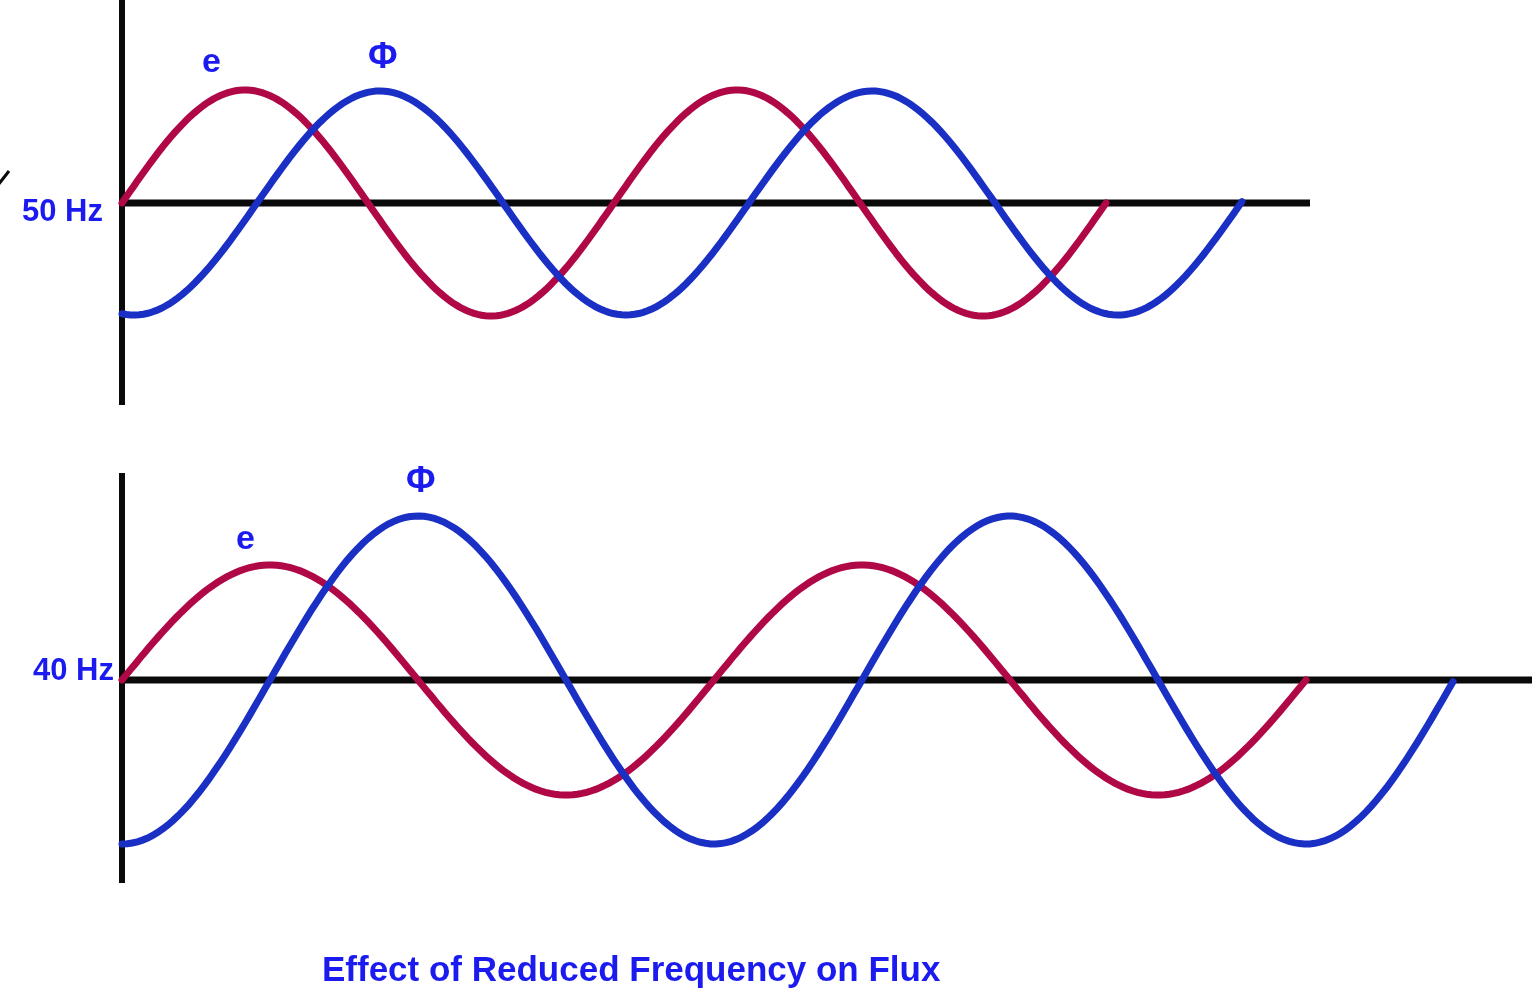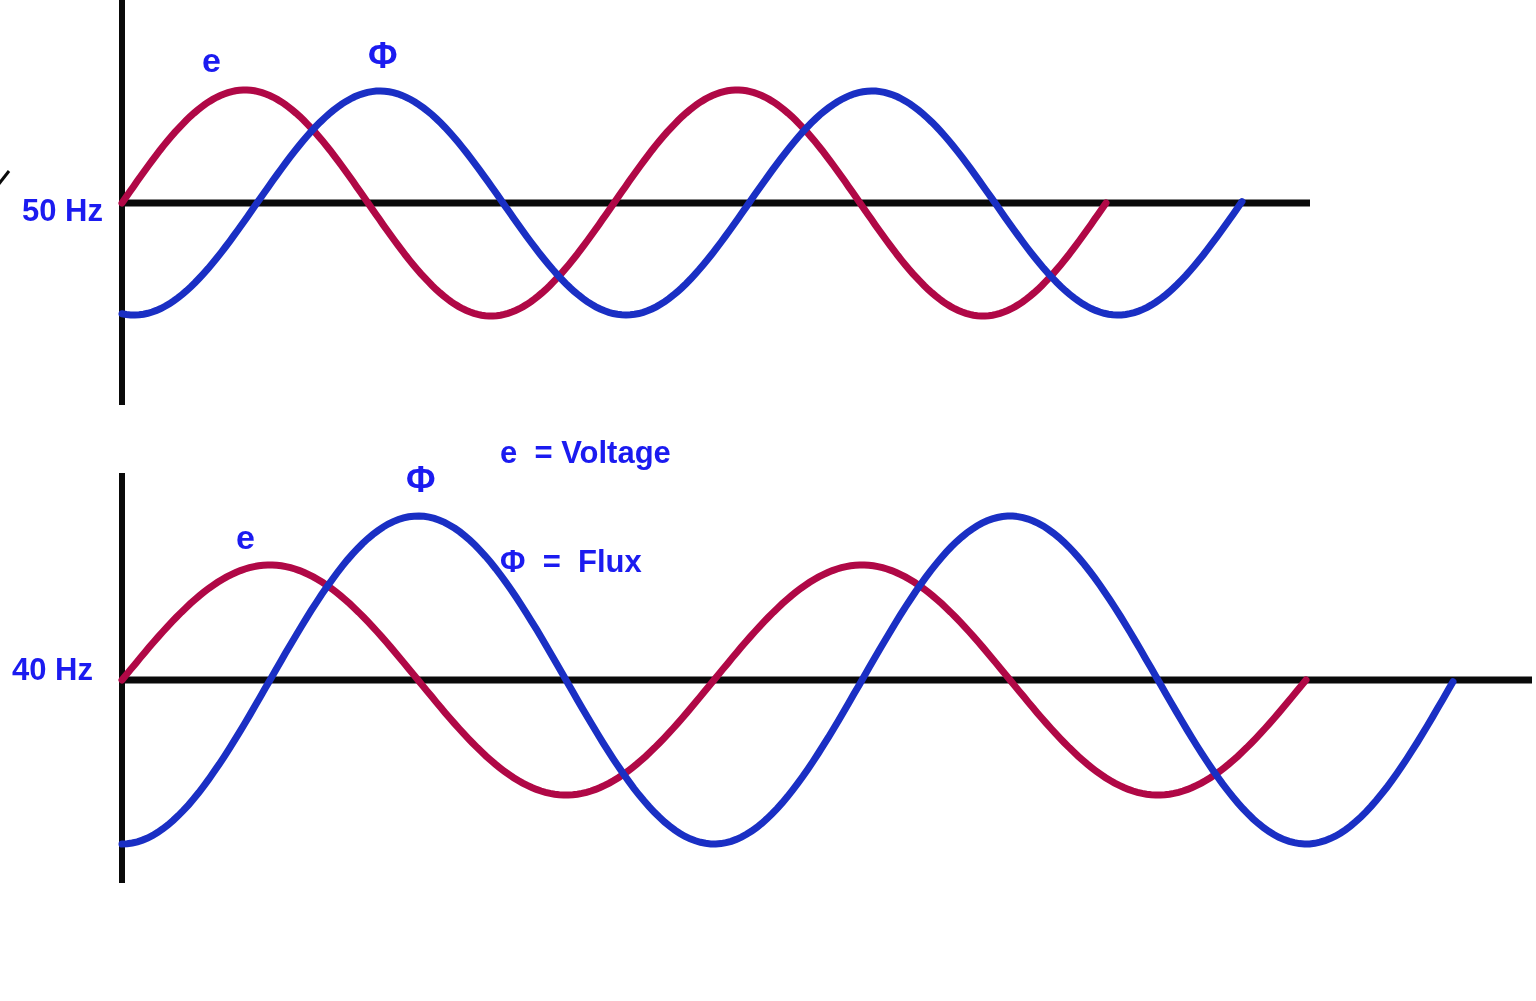--- a/index.html
+++ b/index.html
@@ -18,21 +18,21 @@
     white-space:pre;
     line-height:1.08;
   }
   .lbl-e-top   {left:202px;top:42px; font-size:34px;}
   .lbl-phi-top {left:368px;top:37px; font-size:36px;}
   .lbl-50hz    {left:22px; top:194px;font-size:31px;}
   .legend-box  {left:500px;top:369px;font-size:31px;}
   .legend-box .legend-line{height:42px;}
   .lbl-phi-bot {left:406px;top:461px;font-size:36px;}
   .lbl-e-bot   {left:236px;top:519px;font-size:34px;}
-  .lbl-40hz    {left:12px; top:653px;font-size:31px;}
+  .lbl-40hz    {left:33px; top:653px;font-size:31px;}
   .chart-title {left:322px;top:950px;font-size:35px;}
 </style>
 </head>
 <body>
 
 <div id="stage">
 
   <svg id="wave-svg" viewBox="0 0 1536 1001" xmlns="http://www.w3.org/2000/svg">
       <line x1="122" y1="0" x2="122" y2="405" stroke="#0A0A0A" stroke-width="6"></line>
       <line x1="119" y1="203" x2="1310" y2="203" stroke="#0A0A0A" stroke-width="7"></line>
@@ -42,23 +42,20 @@
       <line x1="119" y1="680" x2="1532" y2="680" stroke="#0A0A0A" stroke-width="7"></line>
       <path d="M122.0,680.0L126.6,674.4L131.1,668.9L135.7,663.4L140.2,657.9L144.8,652.5L149.3,647.1L153.9,641.8L158.4,636.6L163.0,631.5L167.5,626.6L172.1,621.7L176.6,617.0L181.2,612.4L185.8,608.0L190.3,603.7L194.9,599.7L199.4,595.8L204.0,592.1L208.5,588.6L213.1,585.4L217.6,582.3L222.2,579.5L226.7,576.9L231.3,574.6L235.8,572.5L240.4,570.6L245.0,569.0L249.5,567.7L254.1,566.6L258.6,565.8L263.2,565.3L267.7,565.0L272.3,565.0L276.8,565.3L281.4,565.8L285.9,566.6L290.5,567.7L295.0,569.0L299.6,570.6L304.2,572.5L308.7,574.6L313.3,576.9L317.8,579.5L322.4,582.3L326.9,585.4L331.5,588.6L336.0,592.1L340.6,595.8L345.1,599.7L349.7,603.7L354.2,608.0L358.8,612.4L363.4,617.0L367.9,621.7L372.5,626.6L377.0,631.5L381.6,636.6L386.1,641.8L390.7,647.1L395.2,652.5L399.8,657.9L404.3,663.4L408.9,668.9L413.4,674.4L418.0,680.0L422.6,685.6L427.1,691.1L431.7,696.6L436.2,702.1L440.8,707.5L445.3,712.9L449.9,718.2L454.4,723.4L459.0,728.5L463.5,733.4L468.1,738.3L472.6,743.0L477.2,747.6L481.8,752.0L486.3,756.3L490.9,760.3L495.4,764.2L500.0,767.9L504.5,771.4L509.1,774.6L513.6,777.7L518.2,780.5L522.7,783.1L527.3,785.4L531.8,787.5L536.4,789.4L541.0,791.0L545.5,792.3L550.1,793.4L554.6,794.2L559.2,794.7L563.7,795.0L568.3,795.0L572.8,794.7L577.4,794.2L581.9,793.4L586.5,792.3L591.0,791.0L595.6,789.4L600.2,787.5L604.7,785.4L609.3,783.1L613.8,780.5L618.4,777.7L622.9,774.6L627.5,771.4L632.0,767.9L636.6,764.2L641.1,760.3L645.7,756.3L650.2,752.0L654.8,747.6L659.4,743.0L663.9,738.3L668.5,733.4L673.0,728.5L677.6,723.4L682.1,718.2L686.7,712.9L691.2,707.5L695.8,702.1L700.3,696.6L704.9,691.1L709.4,685.6L714.0,680.0L718.6,674.4L723.1,668.9L727.7,663.4L732.2,657.9L736.8,652.5L741.3,647.1L745.9,641.8L750.4,636.6L755.0,631.5L759.5,626.6L764.1,621.7L768.6,617.0L773.2,612.4L777.8,608.0L782.3,603.7L786.9,599.7L791.4,595.8L796.0,592.1L800.5,588.6L805.1,585.4L809.6,582.3L814.2,579.5L818.7,576.9L823.3,574.6L827.8,572.5L832.4,570.6L837.0,569.0L841.5,567.7L846.1,566.6L850.6,565.8L855.2,565.3L859.7,565.0L864.3,565.0L868.8,565.3L873.4,565.8L877.9,566.6L882.5,567.7L887.0,569.0L891.6,570.6L896.2,572.5L900.7,574.6L905.3,576.9L909.8,579.5L914.4,582.3L918.9,585.4L923.5,588.6L928.0,592.1L932.6,595.8L937.1,599.7L941.7,603.7L946.2,608.0L950.8,612.4L955.4,617.0L959.9,621.7L964.5,626.6L969.0,631.5L973.6,636.6L978.1,641.8L982.7,647.1L987.2,652.5L991.8,657.9L996.3,663.4L1000.9,668.9L1005.4,674.4L1010.0,680.0L1014.6,685.6L1019.1,691.1L1023.7,696.6L1028.2,702.1L1032.8,707.5L1037.3,712.9L1041.9,718.2L1046.4,723.4L1051.0,728.5L1055.5,733.4L1060.1,738.3L1064.6,743.0L1069.2,747.6L1073.8,752.0L1078.3,756.3L1082.9,760.3L1087.4,764.2L1092.0,767.9L1096.5,771.4L1101.1,774.6L1105.6,777.7L1110.2,780.5L1114.7,783.1L1119.3,785.4L1123.8,787.5L1128.4,789.4L1133.0,791.0L1137.5,792.3L1142.1,793.4L1146.6,794.2L1151.2,794.7L1155.7,795.0L1160.3,795.0L1164.8,794.7L1169.4,794.2L1173.9,793.4L1178.5,792.3L1183.0,791.0L1187.6,789.4L1192.2,787.5L1196.7,785.4L1201.3,783.1L1205.8,780.5L1210.4,777.7L1214.9,774.6L1219.5,771.4L1224.0,767.9L1228.6,764.2L1233.1,760.3L1237.7,756.3L1242.2,752.0L1246.8,747.6L1251.4,743.0L1255.9,738.3L1260.5,733.4L1265.0,728.5L1269.6,723.4L1274.1,718.2L1278.7,712.9L1283.2,707.5L1287.8,702.1L1292.3,696.6L1296.9,691.1L1301.4,685.6L1306.0,680.0" fill="none" stroke="#B00846" stroke-width="7" stroke-linecap="round"></path>
       <path d="M122.0,844.0L127.1,843.8L132.2,843.0L137.4,841.8L142.5,840.1L147.6,838.0L152.7,835.4L157.8,832.3L163.0,828.7L168.1,824.8L173.2,820.4L178.3,815.6L183.4,810.4L188.6,804.8L193.7,798.8L198.8,792.5L203.9,785.8L209.0,778.9L214.1,771.6L219.3,764.1L224.4,756.3L229.5,748.3L234.6,740.1L239.7,731.8L244.9,723.2L250.0,714.6L255.1,705.8L260.2,697.0L265.3,688.1L270.5,679.2L275.6,670.3L280.7,661.4L285.8,652.6L290.9,643.9L296.1,635.2L301.2,626.7L306.3,618.4L311.4,610.2L316.5,602.3L321.6,594.5L326.8,587.1L331.9,579.9L337.0,573.0L342.1,566.4L347.2,560.1L352.4,554.2L357.5,548.7L362.6,543.5L367.7,538.8L372.8,534.5L378.0,530.6L383.1,527.1L388.2,524.1L393.3,521.6L398.4,519.5L403.6,517.9L408.7,516.8L413.8,516.2L418.9,516.0L424.0,516.3L429.2,517.1L434.3,518.4L439.4,520.2L444.5,522.4L449.6,525.2L454.8,528.3L459.9,531.9L465.0,536.0L470.1,540.4L475.2,545.3L480.3,550.6L485.5,556.3L490.6,562.3L495.7,568.7L500.8,575.4L505.9,582.4L511.1,589.7L516.2,597.3L521.3,605.1L526.4,613.1L531.5,621.3L536.7,629.7L541.8,638.3L546.9,647.0L552.0,655.7L557.1,664.6L562.3,673.5L567.4,682.4L572.5,691.3L577.6,700.2L582.7,709.0L587.9,717.7L593.0,726.3L598.1,734.8L603.2,743.1L608.3,751.2L613.4,759.1L618.6,766.8L623.7,774.3L628.8,781.4L633.9,788.3L639.0,794.8L644.2,801.0L649.3,806.8L654.4,812.3L659.5,817.3L664.6,822.0L669.8,826.2L674.9,830.1L680.0,833.4L685.1,836.4L690.2,838.8L695.4,840.8L700.5,842.3L705.6,843.3L710.7,843.9L715.8,844.0L721.0,843.6L726.1,842.7L731.2,841.3L736.3,839.4L741.4,837.1L746.5,834.3L751.7,831.1L756.8,827.4L761.9,823.3L767.0,818.7L772.1,813.8L777.3,808.4L782.4,802.7L787.5,796.6L792.6,790.1L797.7,783.4L802.9,776.3L808.0,769.0L813.1,761.4L818.2,753.5L823.3,745.4L828.5,737.2L833.6,728.7L838.7,720.2L843.8,711.5L848.9,702.7L854.0,693.8L859.2,684.9L864.3,676.0L869.4,667.1L874.5,658.3L879.6,649.5L884.8,640.8L889.9,632.2L895.0,623.7L900.1,615.4L905.2,607.3L910.4,599.5L915.5,591.8L920.6,584.5L925.7,577.4L930.8,570.6L936.0,564.1L941.1,558.0L946.2,552.2L951.3,546.8L956.4,541.8L961.6,537.2L966.7,533.0L971.8,529.3L976.9,526.0L982.0,523.2L987.1,520.8L992.3,518.9L997.4,517.5L1002.5,516.5L1007.6,516.1L1012.7,516.1L1017.9,516.6L1023.0,517.6L1028.1,519.0L1033.2,521.0L1038.3,523.4L1043.5,526.2L1048.6,529.6L1053.7,533.3L1058.8,537.5L1063.9,542.1L1069.1,547.2L1074.2,552.6L1079.3,558.4L1084.4,564.5L1089.5,571.0L1094.7,577.9L1099.8,585.0L1104.9,592.4L1110.0,600.0L1115.1,607.9L1120.3,616.0L1125.4,624.3L1130.5,632.8L1135.6,641.4L1140.7,650.1L1145.8,658.9L1151.0,667.8L1156.1,676.7L1161.2,685.6L1166.3,694.5L1171.4,703.3L1176.6,712.1L1181.7,720.8L1186.8,729.4L1191.9,737.8L1197.0,746.0L1202.2,754.1L1207.3,761.9L1212.4,769.5L1217.5,776.8L1222.6,783.9L1227.8,790.6L1232.9,797.0L1238.0,803.1L1243.1,808.8L1248.2,814.1L1253.3,819.1L1258.5,823.6L1263.6,827.7L1268.7,831.3L1273.8,834.5L1278.9,837.3L1284.1,839.6L1289.2,841.4L1294.3,842.7L1299.4,843.6L1304.5,844.0L1309.7,843.9L1314.8,843.3L1319.9,842.2L1325.0,840.7L1330.1,838.6L1335.3,836.2L1340.4,833.2L1345.5,829.8L1350.6,826.0L1355.7,821.7L1360.9,817.0L1366.0,811.9L1371.1,806.4L1376.2,800.5L1381.3,794.3L1386.5,787.8L1391.6,780.9L1396.7,773.7L1401.8,766.3L1406.9,758.6L1412.0,750.6L1417.2,742.5L1422.3,734.2L1427.4,725.7L1432.5,717.1L1437.6,708.3L1442.8,699.5L1447.9,690.6L1453.0,681.7" fill="none" stroke="#1A2FC4" stroke-width="7" stroke-linecap="round"></path>
       <line x1="-2" y1="185" x2="9" y2="171" stroke="#0A0A0A" stroke-width="3"></line>
     </svg>
 
   <div class="blue-text lbl-e-top">e</div>
   <div class="blue-text lbl-phi-top">Φ</div>
   <div class="blue-text lbl-50hz">50 Hz</div>
 
-  <div class="blue-text legend-box">
-    <div class="legend-line">e  = Voltage</div>
-    <div class="legend-line">Φ  =  Flux</div>
-  </div>
 
   <div class="blue-text lbl-phi-bot">Φ</div>
   <div class="blue-text lbl-e-bot">e</div>
   <div class="blue-text lbl-40hz">40 Hz</div>
 
+  <div class="blue-text chart-title">Effect of Reduced Frequency on Flux</div>
 
 </div>
 
 </body></html>

